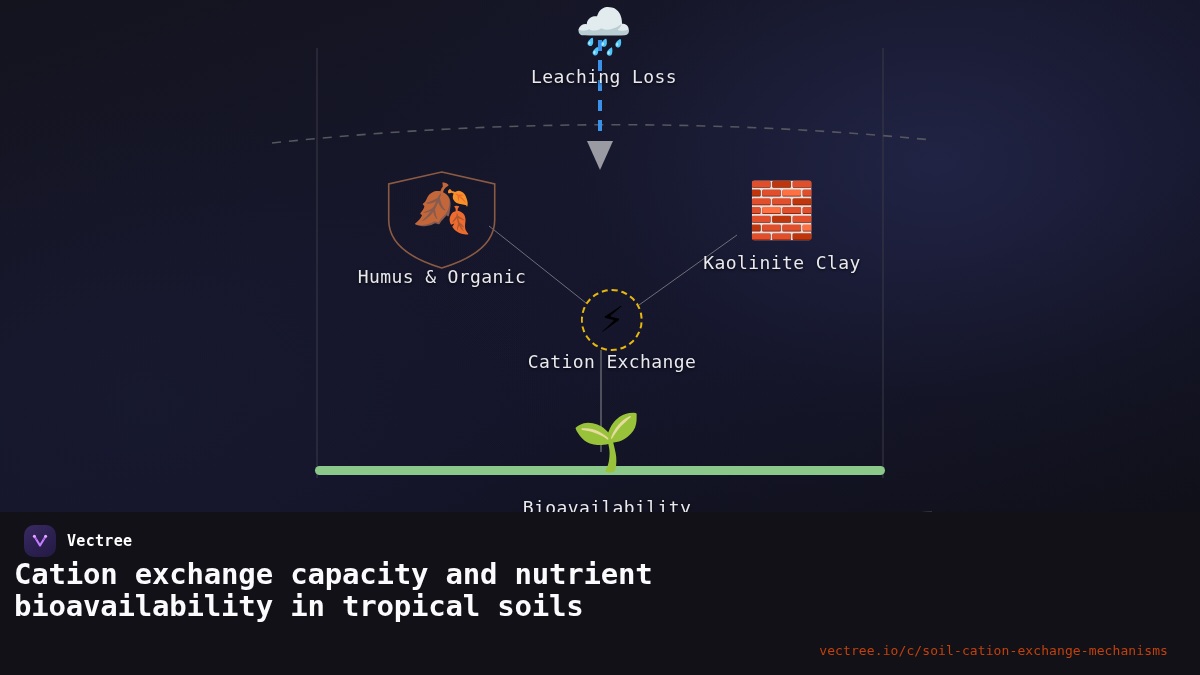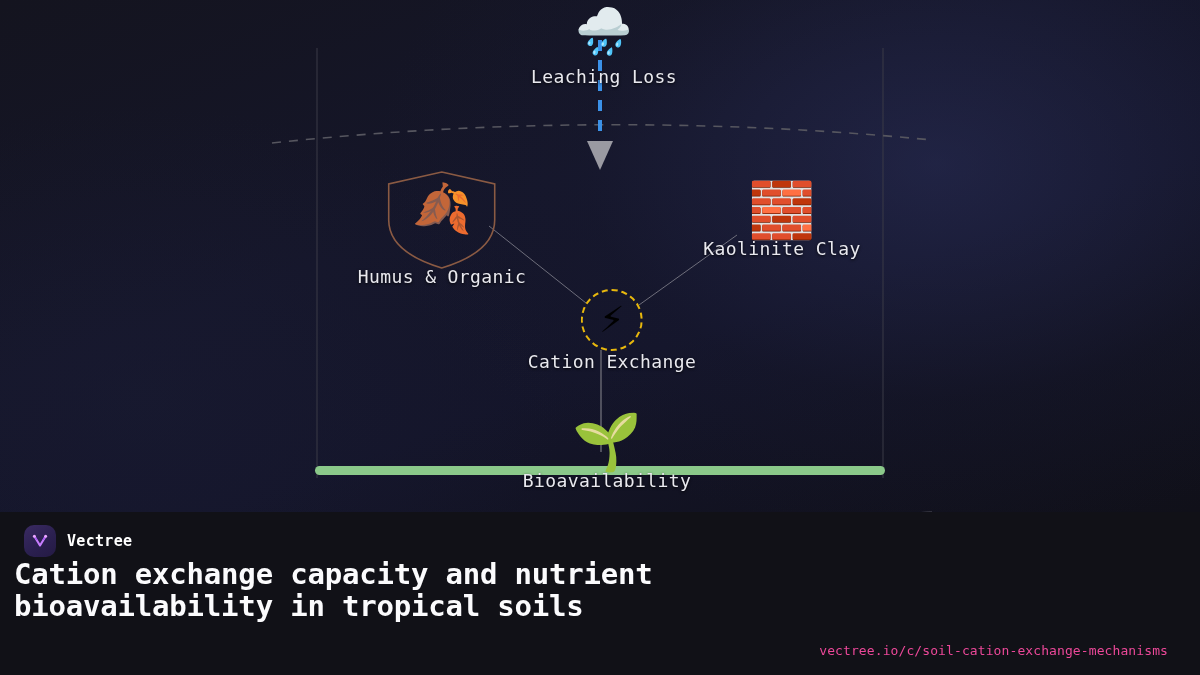--- a/index.html
+++ b/index.html
@@ -132,21 +132,21 @@
     color: #fbfbfd;
     font-size: 29px;
     font-weight: bold;
     line-height: 32px;
     letter-spacing: -0.2px;
   }
   #site-url {
     position: absolute;
     right: 24px;
     bottom: 17px;
-    color: #ec4899;
+    color: #c2410c;
     font-size: 13px;
     letter-spacing: 0.1px;
   }
 </style>
 </head>
 <body>
 
 <div id="stage">
 
   <div id="scene">
@@ -187,35 +187,35 @@
         </svg>
         <span class="emoji" style="font-size:48px; position:relative; top:-12px;">🍂</span>
       </div>
       <div class="node-label" style="margin-top:-6px;">Humus &amp; Organic</div>
     </div>
 
     <div class="node" style="left:782px; top:184px;">
       <div class="node-glyph">
         <span class="emoji" style="font-size:54px;">🧱</span>
       </div>
-      <div class="node-label" style="">Kaolinite Clay</div>
+      <div class="node-label" style="margin-top:14px;">Kaolinite Clay</div>
     </div>
 
     <div class="node" style="left:612px; top:289px;">
       <div class="hub-circle">
         <span class="emoji" style="font-size:36px;">⚡</span>
       </div>
       <div class="node-label" style="">Cation Exchange</div>
     </div>
 
     <div class="node" style="left:607px; top:414px;">
       <div class="node-glyph">
         <span class="emoji" style="font-size:56px;">🌱</span>
       </div>
-      <div class="node-label" style="">Bioavailability</div>
+      <div class="node-label" style="margin-top:27px;">Bioavailability</div>
     </div>
 
   </div>
 
   <div id="footer">
 
     <div id="brand">
       <div id="brand-mark">
         <svg width="20" height="20" viewBox="0 0 20 20">
           <path d="M4.5 5.5 L10 14.5 L15.5 5.5" fill="none" stroke="#c77dff" stroke-width="2.1" stroke-linecap="round" stroke-linejoin="round"></path>

